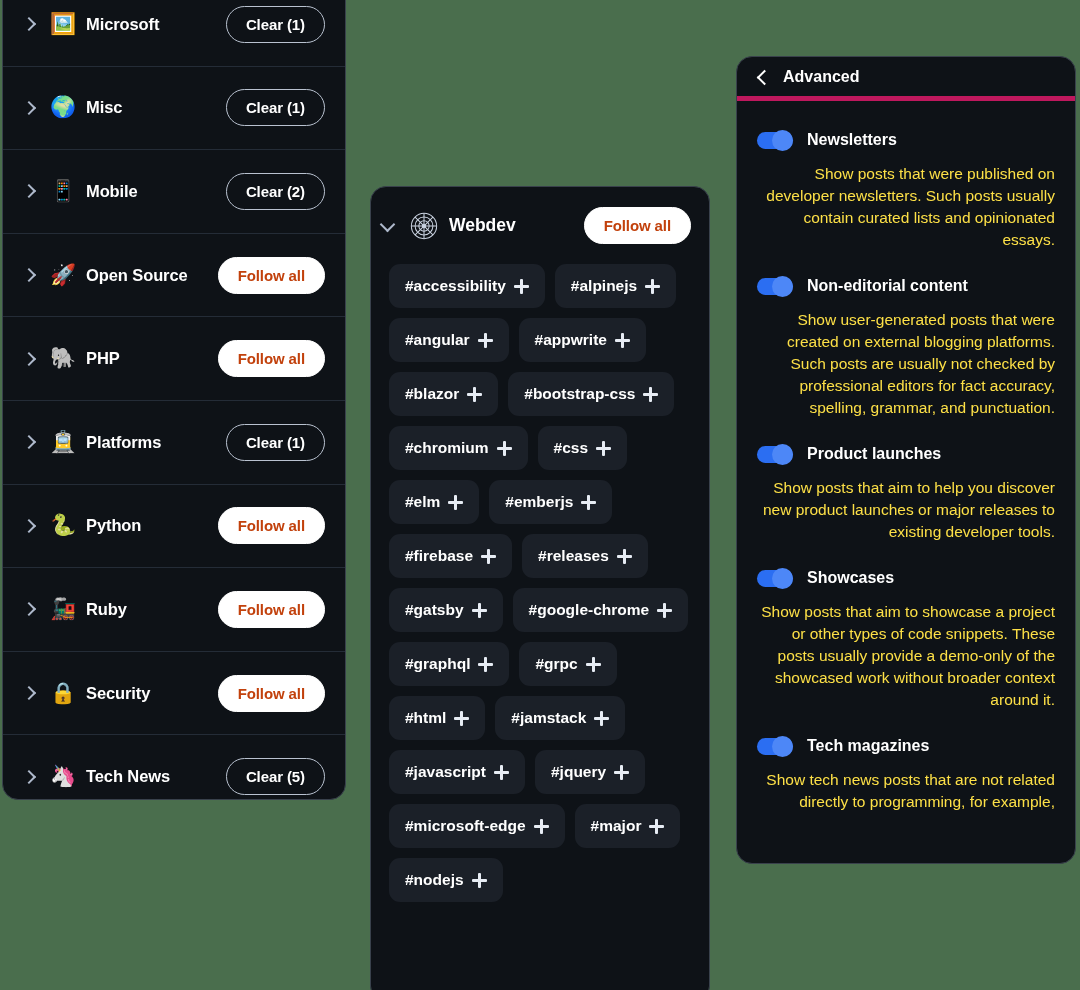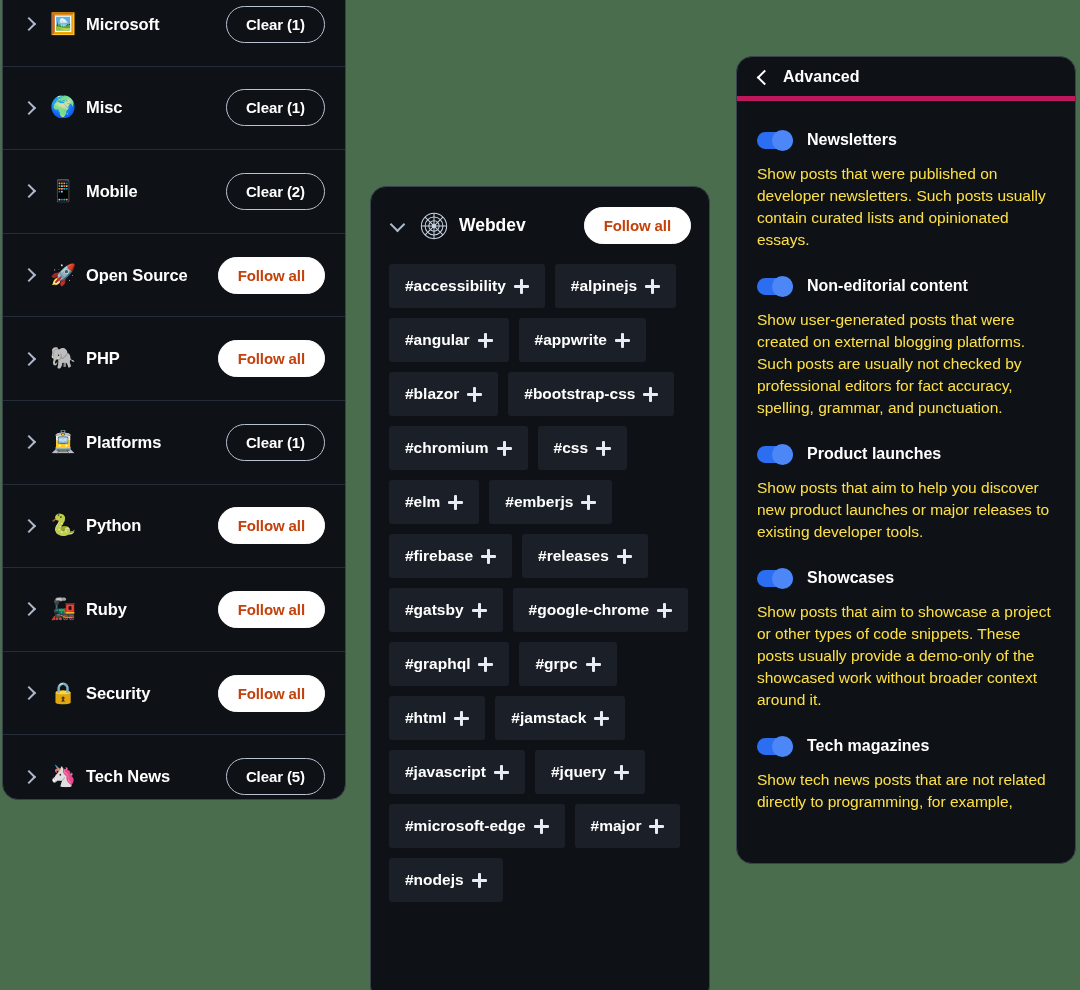--- a/index.html
+++ b/index.html
@@ -100,21 +100,21 @@
   }
 
   
   #panel-tags {
     left: 370px; top: 186px;
     width: 340px; height: 816px;
   }
   .tags-header {
     display: flex;
     align-items: center;
-    padding: 20px 18px 14px 18px;
+    padding: 20px 18px 14px 8px;
   }
   .web-icon { width: 30px; height: 30px; flex: 0 0 30px; margin-right: 10px; }
   .tags-title {
     flex: 1 1 auto;
     color: #ffffff;
     font-size: 17.5px;
     font-weight: 700;
   }
   .tag-wrap {
     display: flex;
@@ -122,21 +122,21 @@
     gap: 10px;
     padding: 6px 18px 18px 18px;
   }
   .tag-chip {
     display: inline-flex;
     align-items: center;
     gap: 8px;
     background: #1b2028;
     color: #ffffff;
     border: none;
-    border-radius: 3px;
+    border-radius: 11px;
     font-size: 15.5px;
     font-weight: 700;
     padding: 13px 16px;
     cursor: pointer;
     white-space: nowrap;
     font-family: "Liberation Sans", sans-serif;
   }
   .plus-icon {
     display: inline-block;
     width: 15px; height: 15px;
@@ -174,21 +174,21 @@
   .chevron-left::before {
     content: "";
     position: absolute;
     left: 4px; top: 3px;
     width: 9px; height: 9px;
     border-left: 2.8px solid #ffffff;
     border-bottom: 2.8px solid #ffffff;
     transform: rotate(45deg);
   }
   .adv-title { color: #ffffff; font-size: 16px; font-weight: 700; }
-  .adv-body { padding: 30px 20px 0 20px; }
+  .adv-body { padding: 30px 20px 0 20px; text-align: right; }
   .adv-item { margin-bottom: 26px; }
   .adv-item-head {
     display: flex;
     align-items: center;
     gap: 14px;
     margin-bottom: 14px;
   }
   .toggle {
     width: 36px; height: 17px;
     border-radius: 999px;

